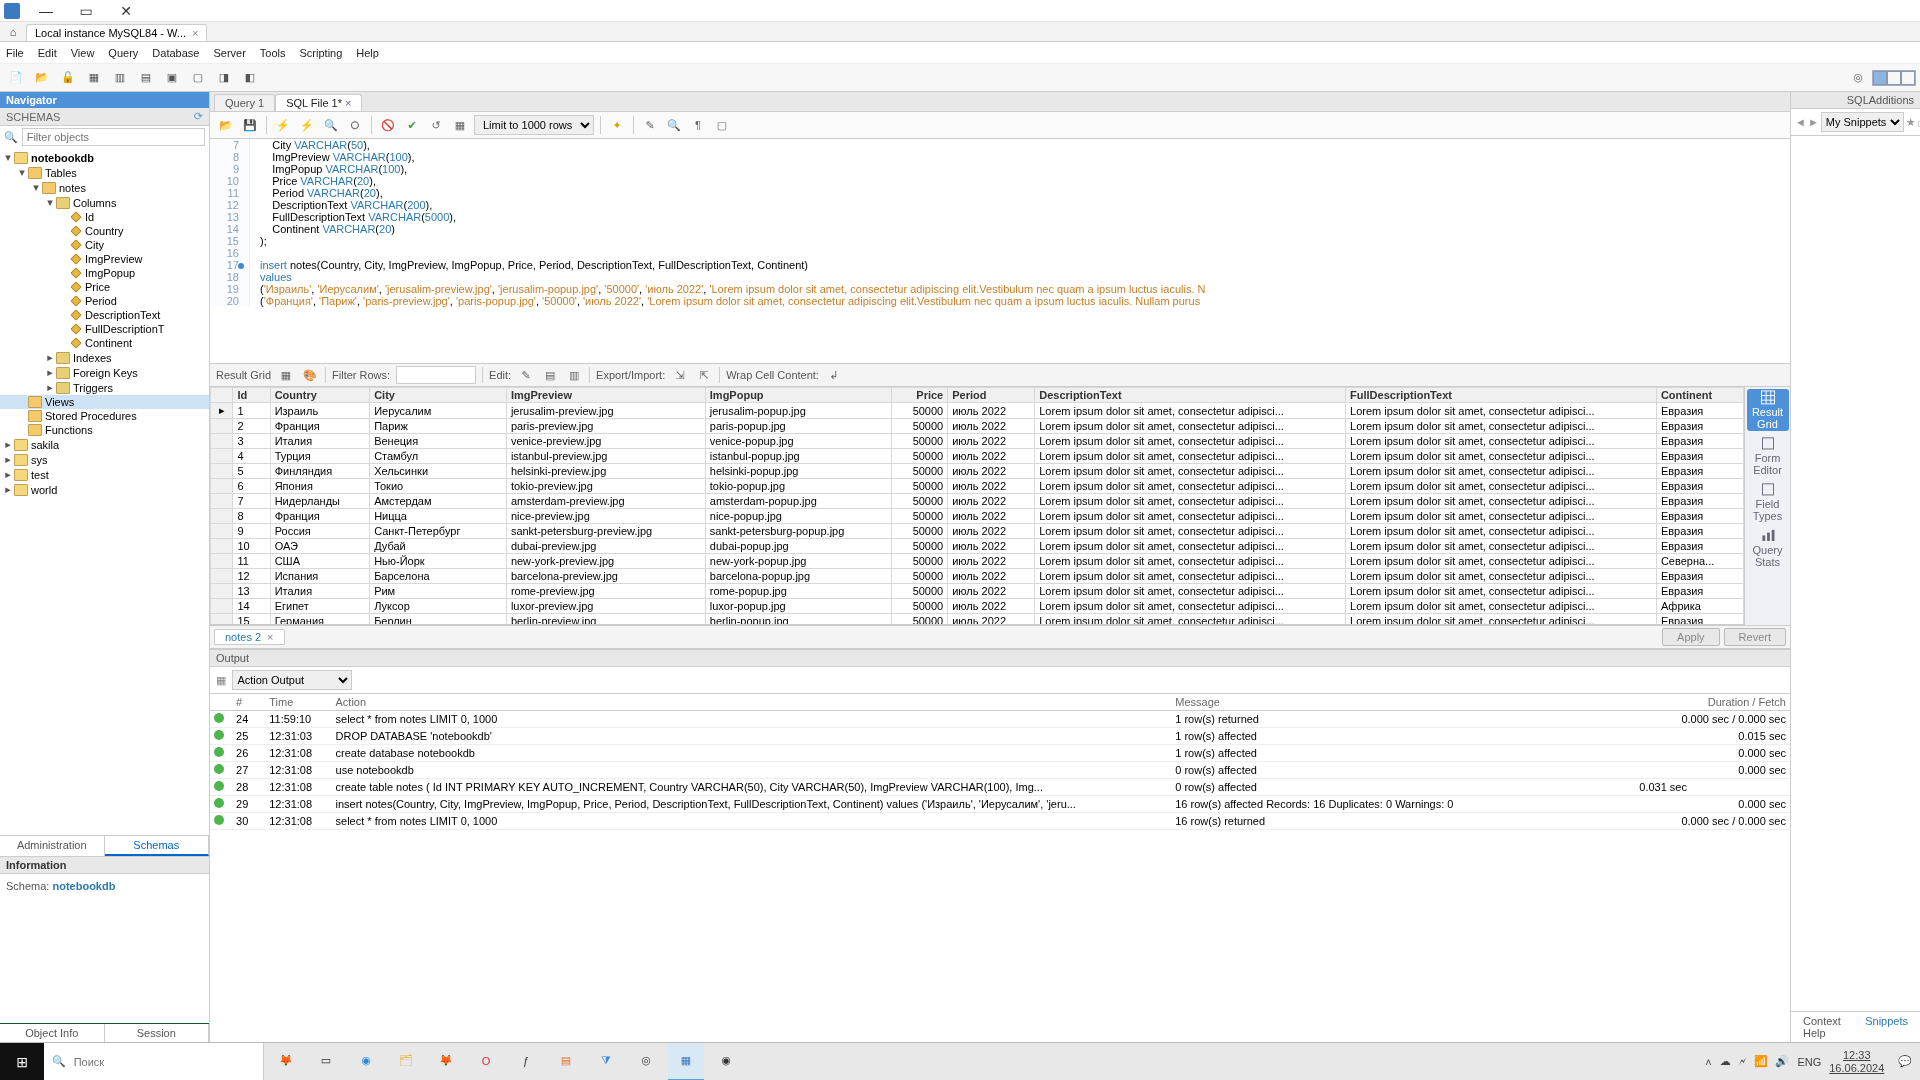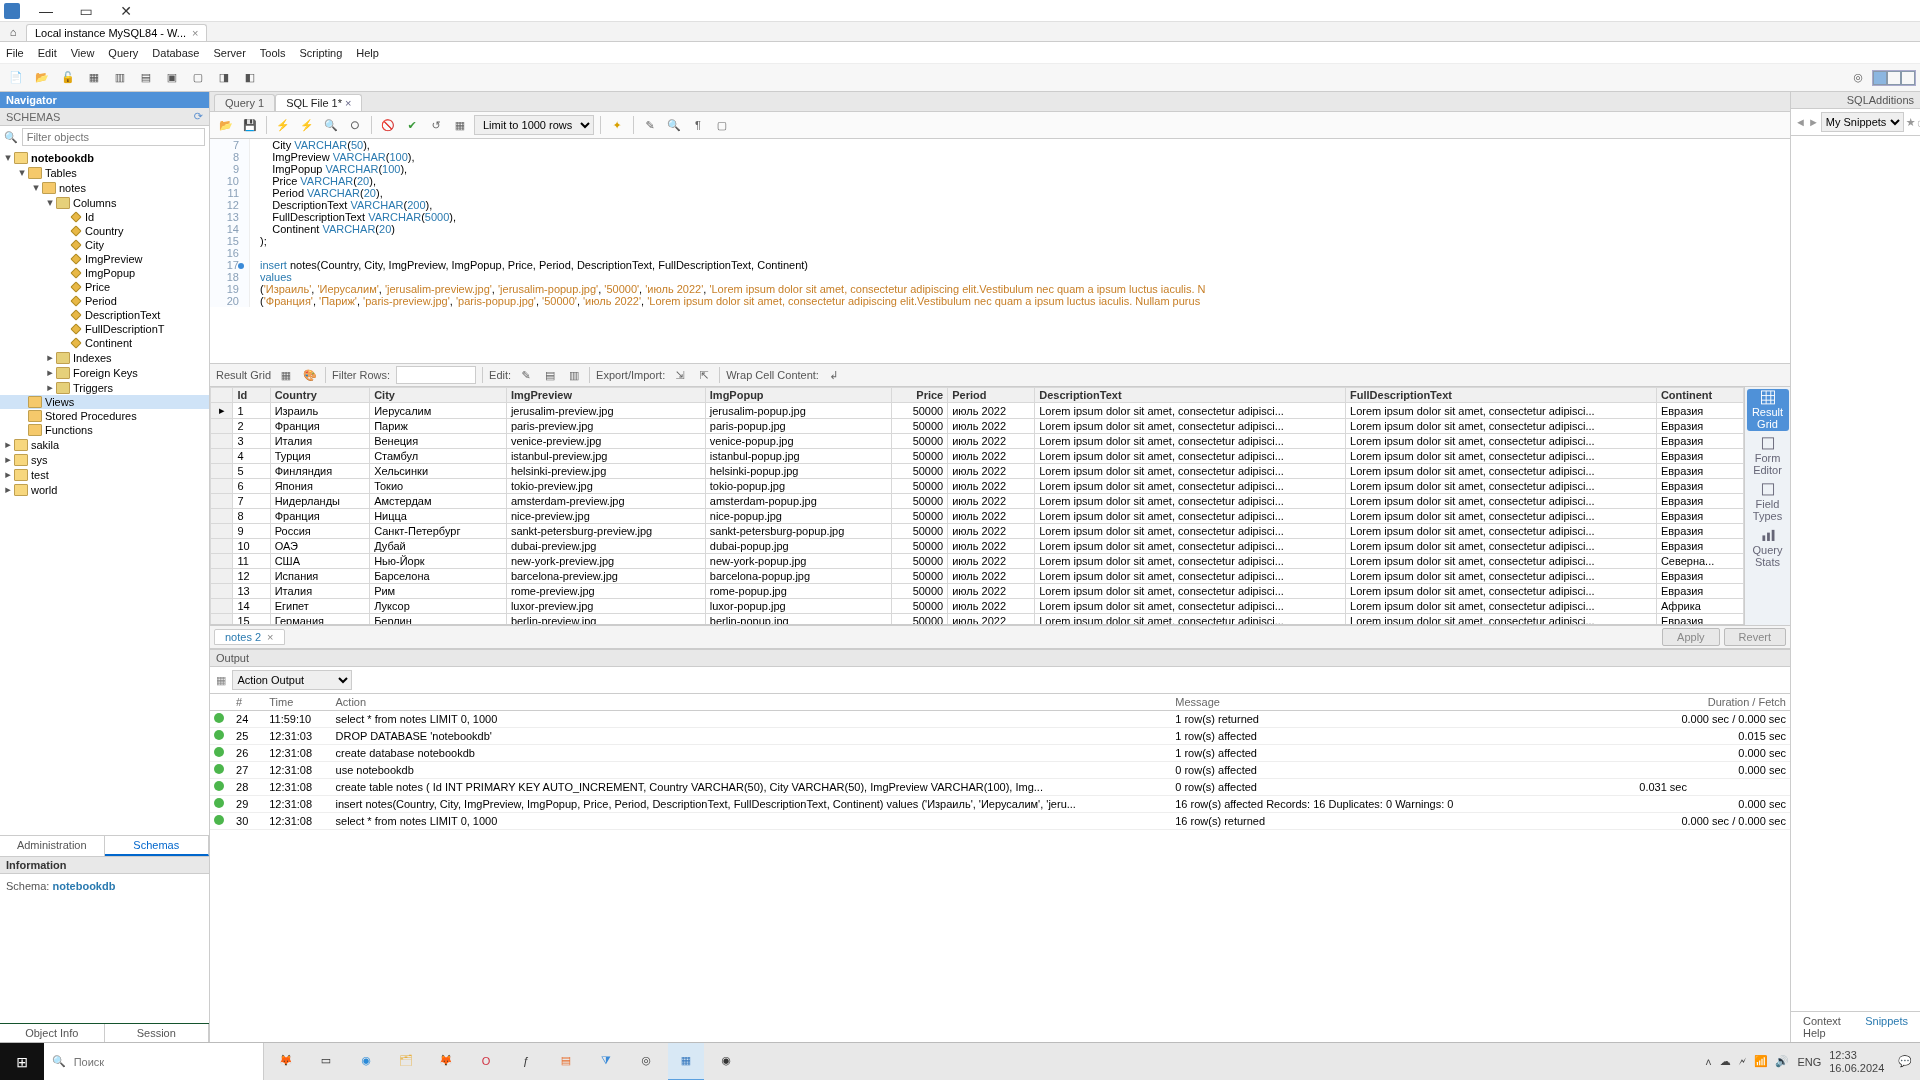--- a/index.html
+++ b/index.html
@@ -127,21 +127,21 @@
 
 .taskbar{ position:absolute; bottom:0; left:0; right:0; height:38px; background:#e8e8e8; display:flex; align-items:center; border-top:1px solid #bbb;}
 .taskbar .start{ width:44px; height:38px; background:#111; color:#fff; display:flex; align-items:center; justify-content:center; font-size:14px;}
 .taskbar .search{ flex:0 0 220px; height:38px; background:#fff; display:flex; align-items:center; padding:0 8px; gap:8px; border-right:1px solid #ccc;}
 .taskbar .search input{ border:none; outline:none; font-size:11px; color:#a21caf;}
 .taskbar .tbicons{ display:flex; align-items:center; gap:4px; padding:0 4px;}
 .taskbar .tbic{ width:36px; height:38px; display:flex; align-items:center; justify-content:center; color:#333; border-bottom:2px solid transparent;}
 .taskbar .tbic.active{ border-bottom-color:#5aa0e0; background:#d8e8f5;}
 .taskbar .spacer{flex:1;}
 .taskbar .tray{ display:flex; align-items:center; gap:8px; padding:0 8px; color:#444;}
-.taskbar .clock{ text-align:left; line-height:1.1; font-size:11px; padding-right:6px;}
+.taskbar .clock{ text-align:center; line-height:1.1; font-size:11px; padding-right:6px;text-decoration:underline;}
 
 
 .grid th:nth-child(1),.grid td:nth-child(1){width:18px;}
 .grid th:nth-child(2),.grid td:nth-child(2){width:30px;}
 .grid th:nth-child(3),.grid td:nth-child(3){width:80px;}
 .grid th:nth-child(4),.grid td:nth-child(4){width:110px;}
 .grid th:nth-child(5),.grid td:nth-child(5){width:160px;}
 .grid th:nth-child(6),.grid td:nth-child(6){width:150px;}
 .grid th:nth-child(7),.grid td:nth-child(7){width:45px; text-align:right;}
 .grid th:nth-child(8),.grid td:nth-child(8){width:70px;}

